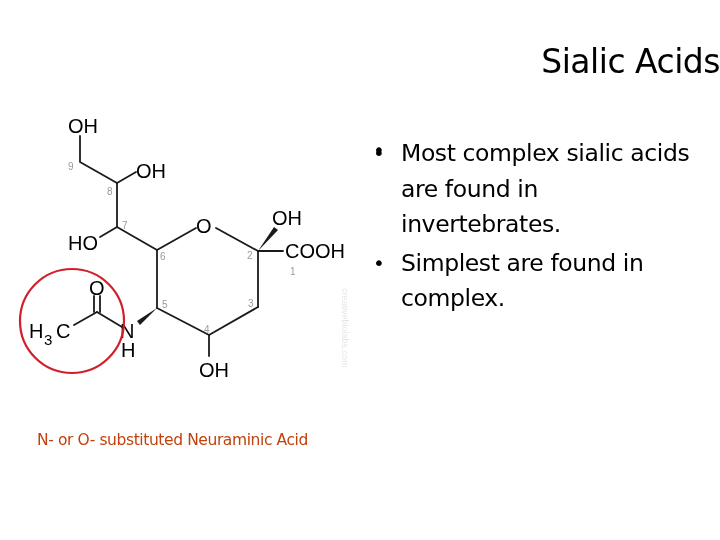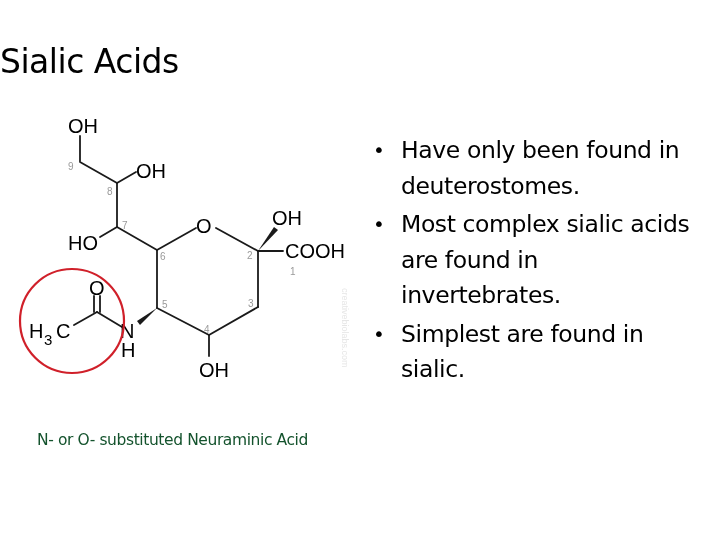--- a/index.html
+++ b/index.html
@@ -13,21 +13,21 @@
       position: relative;
       overflow: hidden;
       font-family: "Liberation Sans", "DejaVu Sans", sans-serif;
       color: #000000;
     }
     .slide-title {
       position: absolute;
       left: 0;
       top: 42px;
       width: 720px;
-      text-align: left;
+      text-align: right;
       font-family: "DejaVu Sans", "Liberation Sans", sans-serif;
       font-size: 33px;
       font-weight: normal;
       letter-spacing: -0.5px;
       color: #000;
     }
     .figure {
       position: absolute;
       left: 0;
       top: 98px;
@@ -37,21 +37,21 @@
     .figure svg {
       display: block;
     }
     .caption {
       position: absolute;
       left: 37px;
       top: 431px;
       font-family: "DejaVu Sans", "Liberation Sans", sans-serif;
       font-size: 15.5px;
       letter-spacing: -0.4px;
-      color: #14532d;
+      color: #c2410c;
       white-space: nowrap;
     }
     .bullets {
       position: absolute;
       left: 370px;
       top: 133px;
       width: 330px;
       margin: 0;
       padding: 0;
       list-style: none;
@@ -152,23 +152,22 @@
 
     <text x="0" y="0" font-family="Liberation Sans, DejaVu Sans, sans-serif" font-size="9" fill="#e6e6e6" transform="translate(342,300) rotate(90)">creativebiolabs.com</text>
   </svg>
 </div>
 
 <div class="caption">N- or O- substituted Neuraminic Acid</div>
 
 <ul class="bullets">
   <li class="bullet">
     <span class="bullet-dot">•</span>
-    <span>Have only been found in deuterostomes.</span>
   </li>
   <li class="bullet">
     <span class="bullet-dot">•</span>
     <span>Most complex sialic acids are found in invertebrates.</span>
   </li>
   <li class="bullet">
     <span class="bullet-dot">•</span>
-    <span>Simplest are found in sialic.</span>
+    <span>Simplest are found in complex.</span>
   </li>
 </ul>
 
 </body></html>

